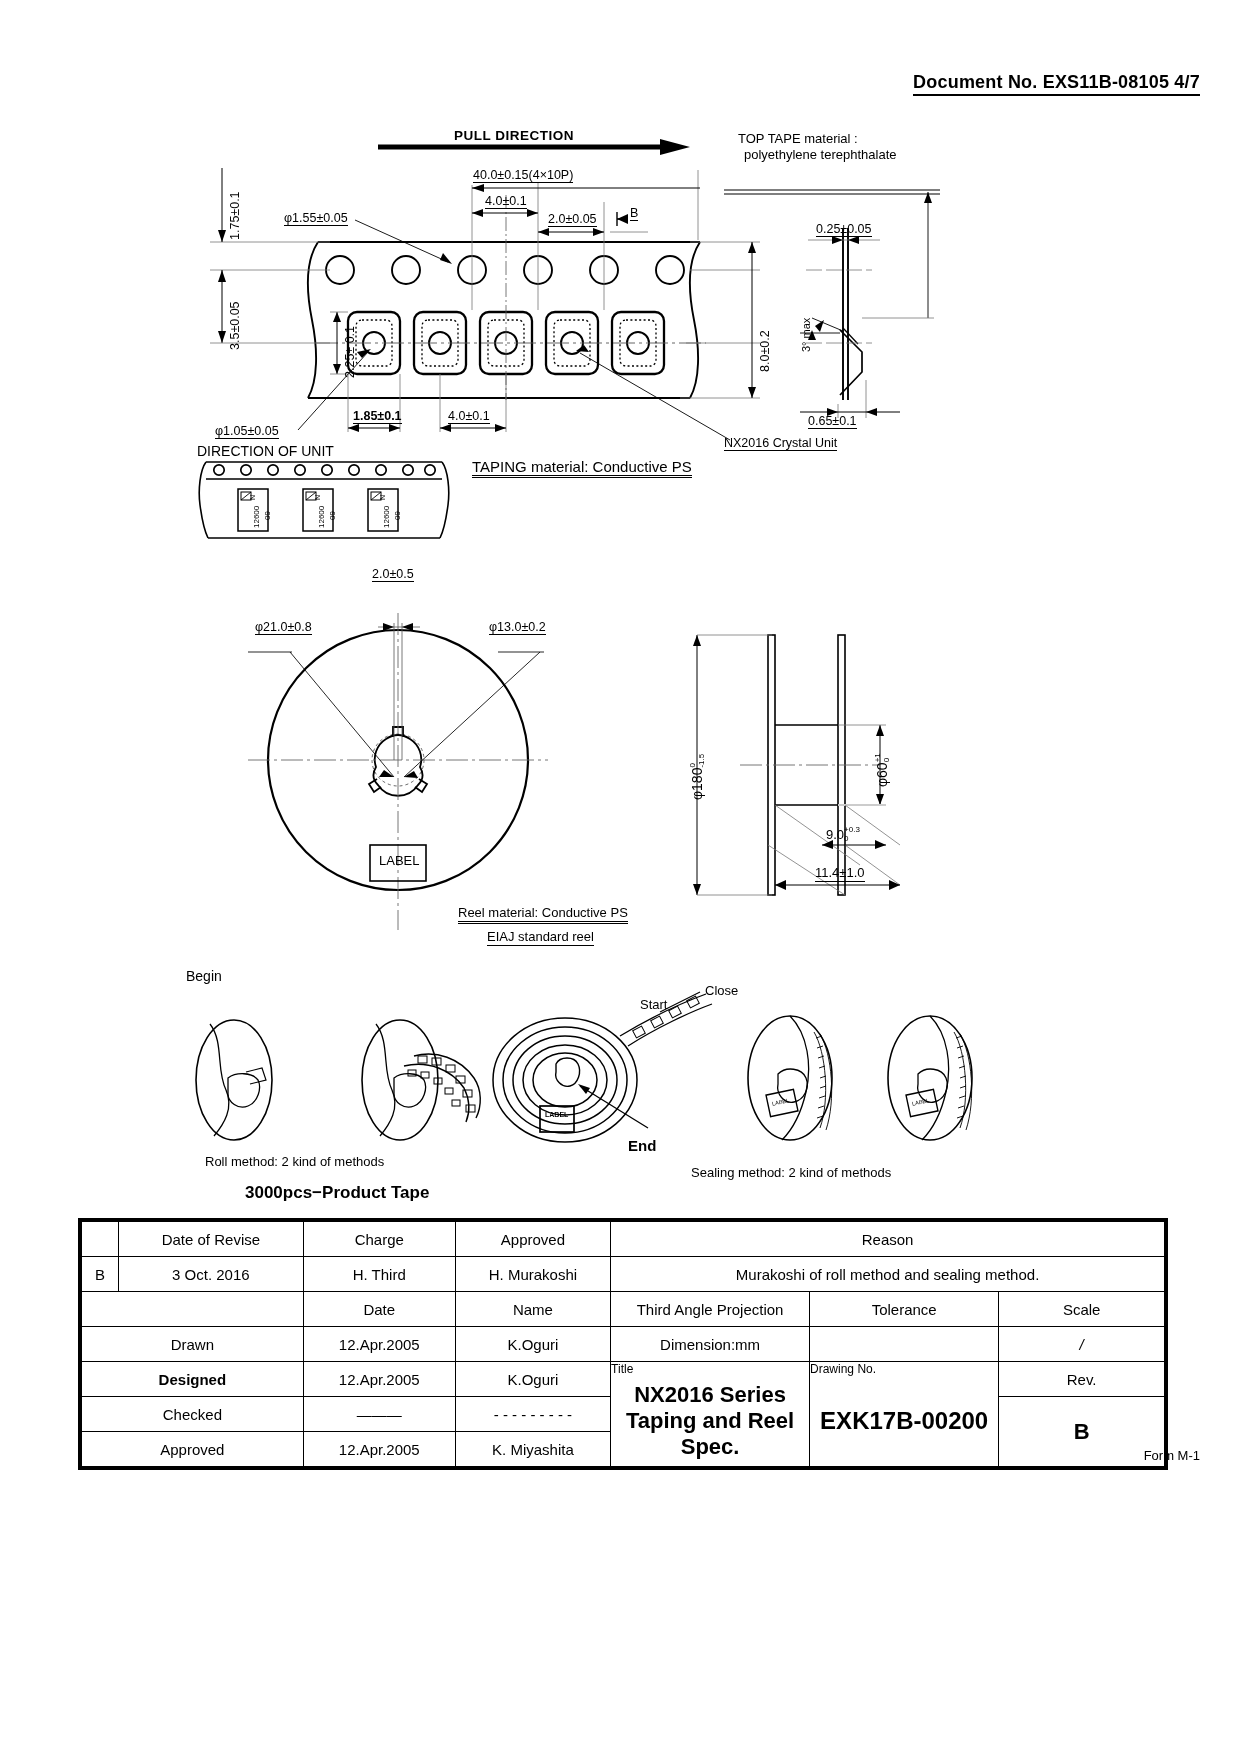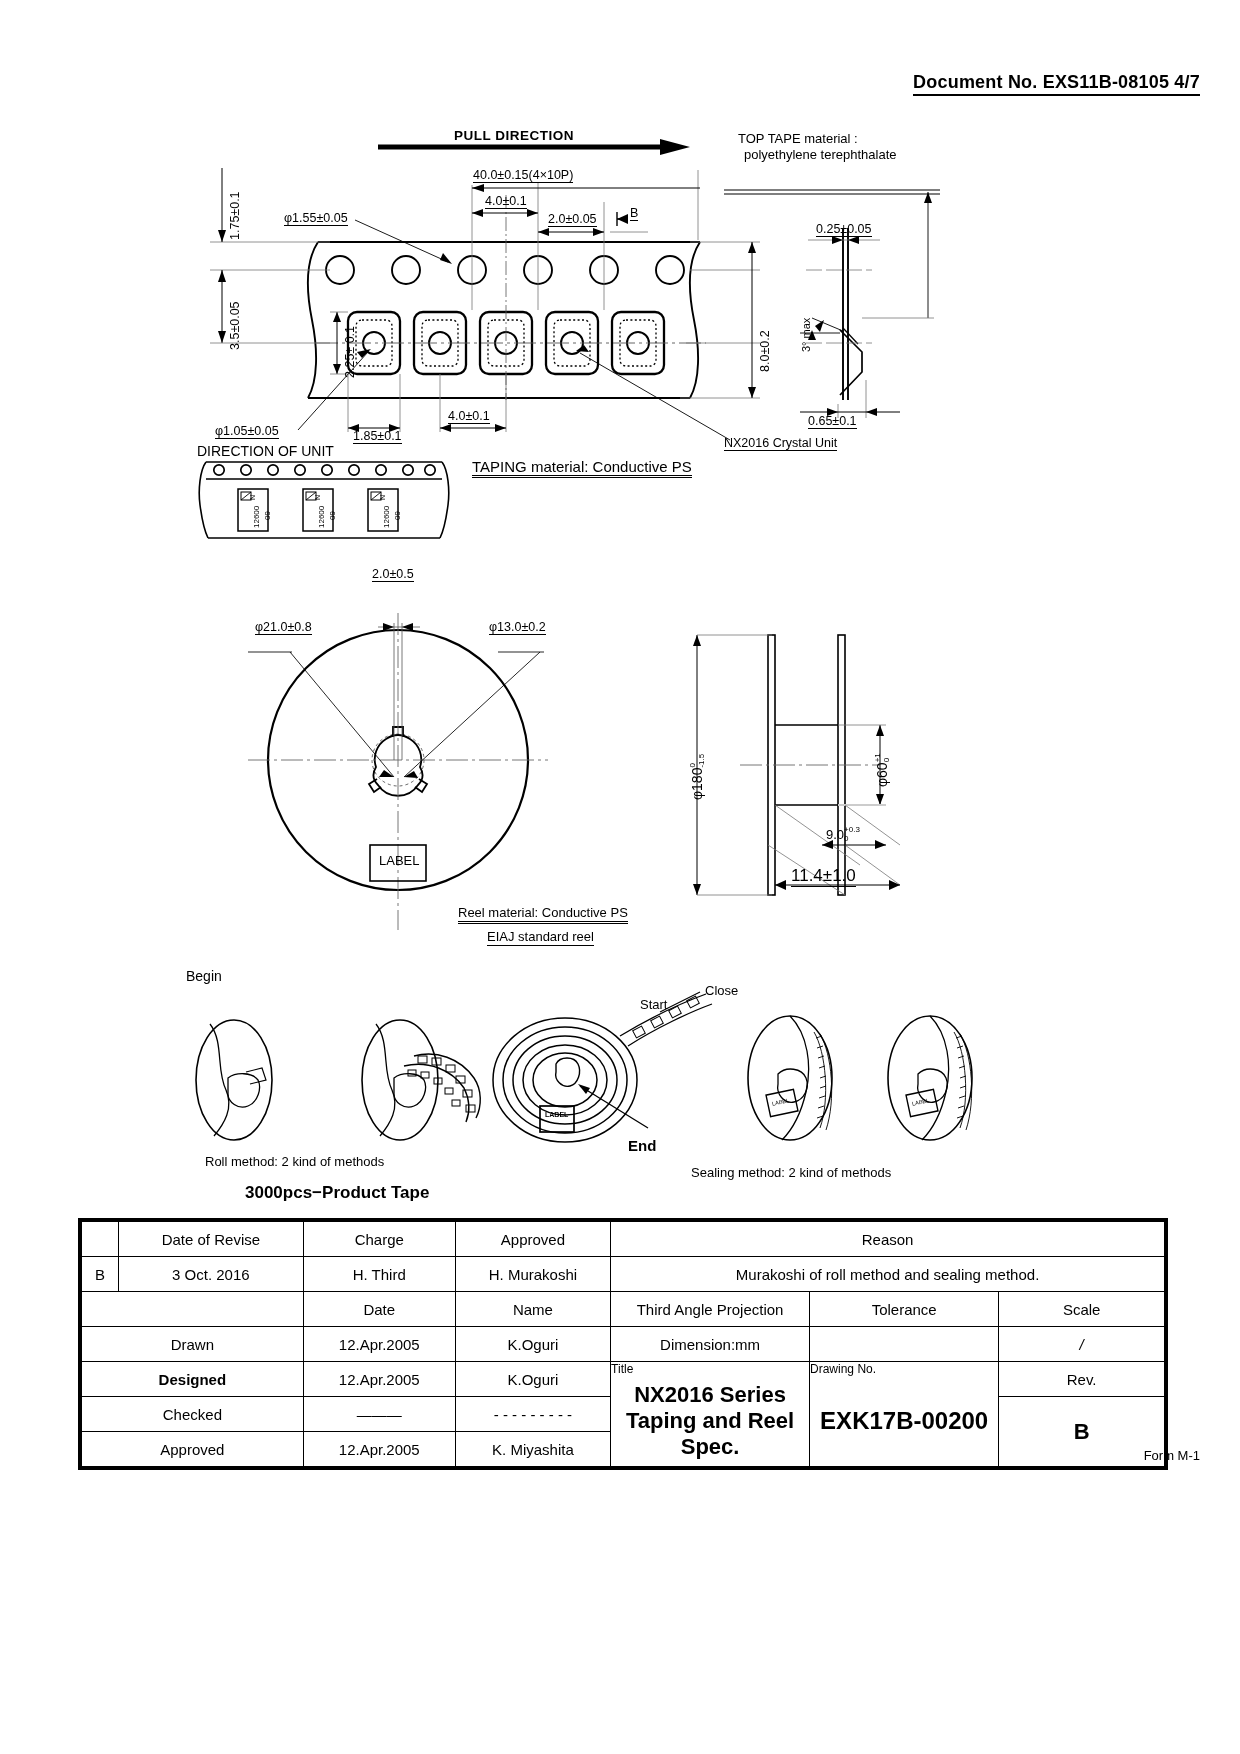--- a/index.html
+++ b/index.html
@@ -287,21 +287,21 @@
     <div class="t u" style="left:284px;top:211px;">φ1.55±0.05</div>
 
     <div class="vt" style="left:228px;top:232px;"></div>
 
     <div class="vt" style="left:228px;top:240px;">1.75±0.1</div>
     <div class="vt" style="left:228px;top:350px;">3.5±0.05</div>
     <div class="vt" style="left:343px;top:378px;">2.25± 0.1</div>
     <div class="vt" style="left:758px;top:372px;">8.0±0.2</div>
     <div class="vt sm" style="left:800px;top:352px;">3° max</div>
 
-    <div class="t u" style="left:353px;top:429px;">1.85±0.1</div>
+    <div class="t u" style="left:353px;top:409px;font-weight:bold;">1.85±0.1</div>
     <div class="t u" style="left:448px;top:409px;">4.0±0.1</div>
     <div class="t u" style="left:215px;top:424px;">φ1.05±0.05</div>
 
     <div class="t u" style="left:816px;top:222px;">0.25±0.05</div>
     <div class="t u" style="left:808px;top:414px;">0.65±0.1</div>
 
     <div class="t u" style="left:724px;top:436px;">NX2016 Crystal Unit</div>
 
     <div class="t" style="left:197px;top:443px;font-size:14px;">DIRECTION OF UNIT</div>
     <div class="t du" style="left:472px;top:458px;font-size:15px;">TAPING material: Conductive PS</div>
@@ -425,21 +425,21 @@
       </span>
     </div>
 
     <div class="abs" style="left:826px;top:270px;">
       <span style="font-size:13px;">9.0</span><span style="display:inline-block;vertical-align:middle;font-size:8px;line-height:1.05;text-align:left;">
         <span style="display:block;">+0.3</span>
         <span style="display:block;">0</span>
       </span>
     </div>
 
-    <div class="t u" style="left:791px;top:311px;font-size:17px;">11.4±1.0</div>
+    <div class="t u" style="left:815px;top:311px;font-size:13px;">11.4±1.0</div>
   </div>
 
   <div class="abs" style="left:0;top:960px;width:1240px;height:250px;">
     <svg width="1240" height="250" viewBox="0 0 1240 250">
       <g stroke="#000" fill="none" stroke-width="1.6">
 
         <g>
           <ellipse cx="234" cy="120" rx="38" ry="60"></ellipse>
           <path d="M210,64 C224,82 216,110 226,130 C234,148 224,164 214,176" stroke-width="1.3"></path>
           <path d="M228,118 C236,112 252,112 258,120 C262,128 258,142 248,146 C238,150 228,142 228,134 Z" stroke-width="1.3"></path>

